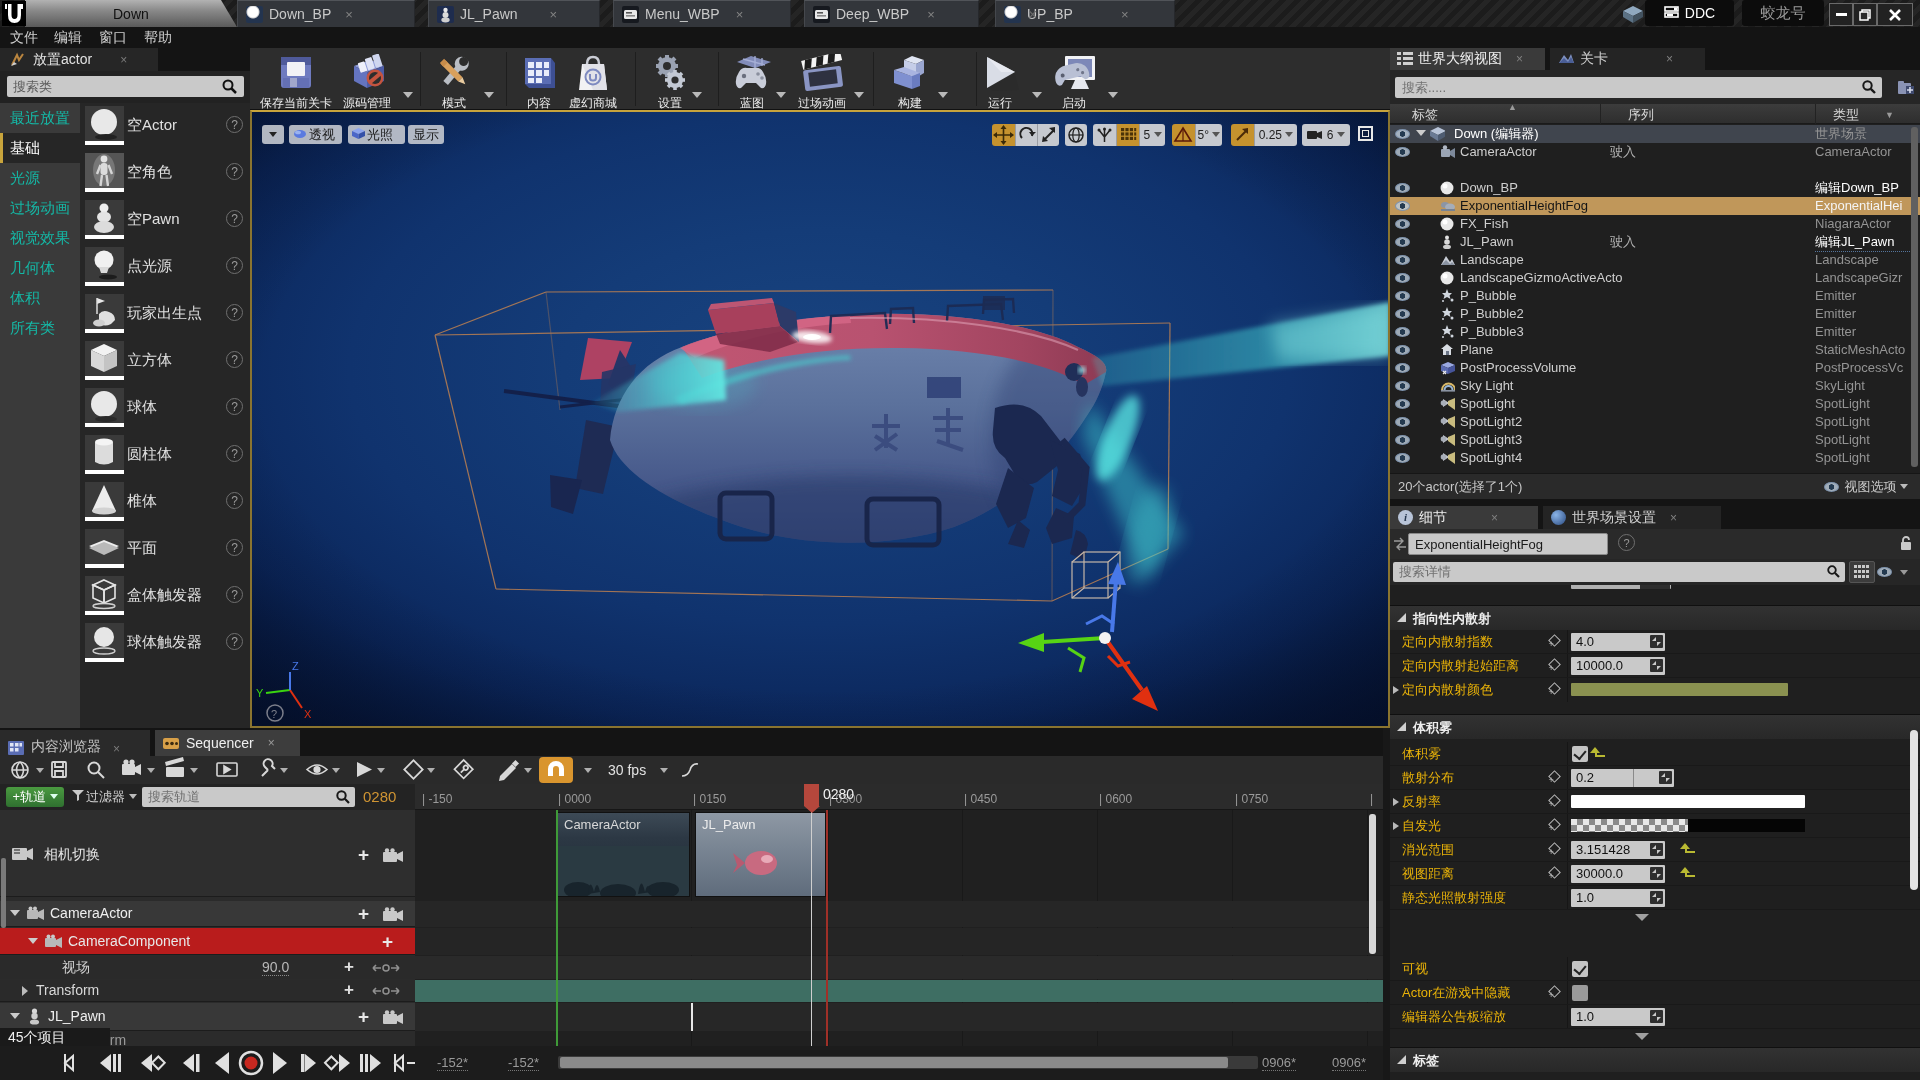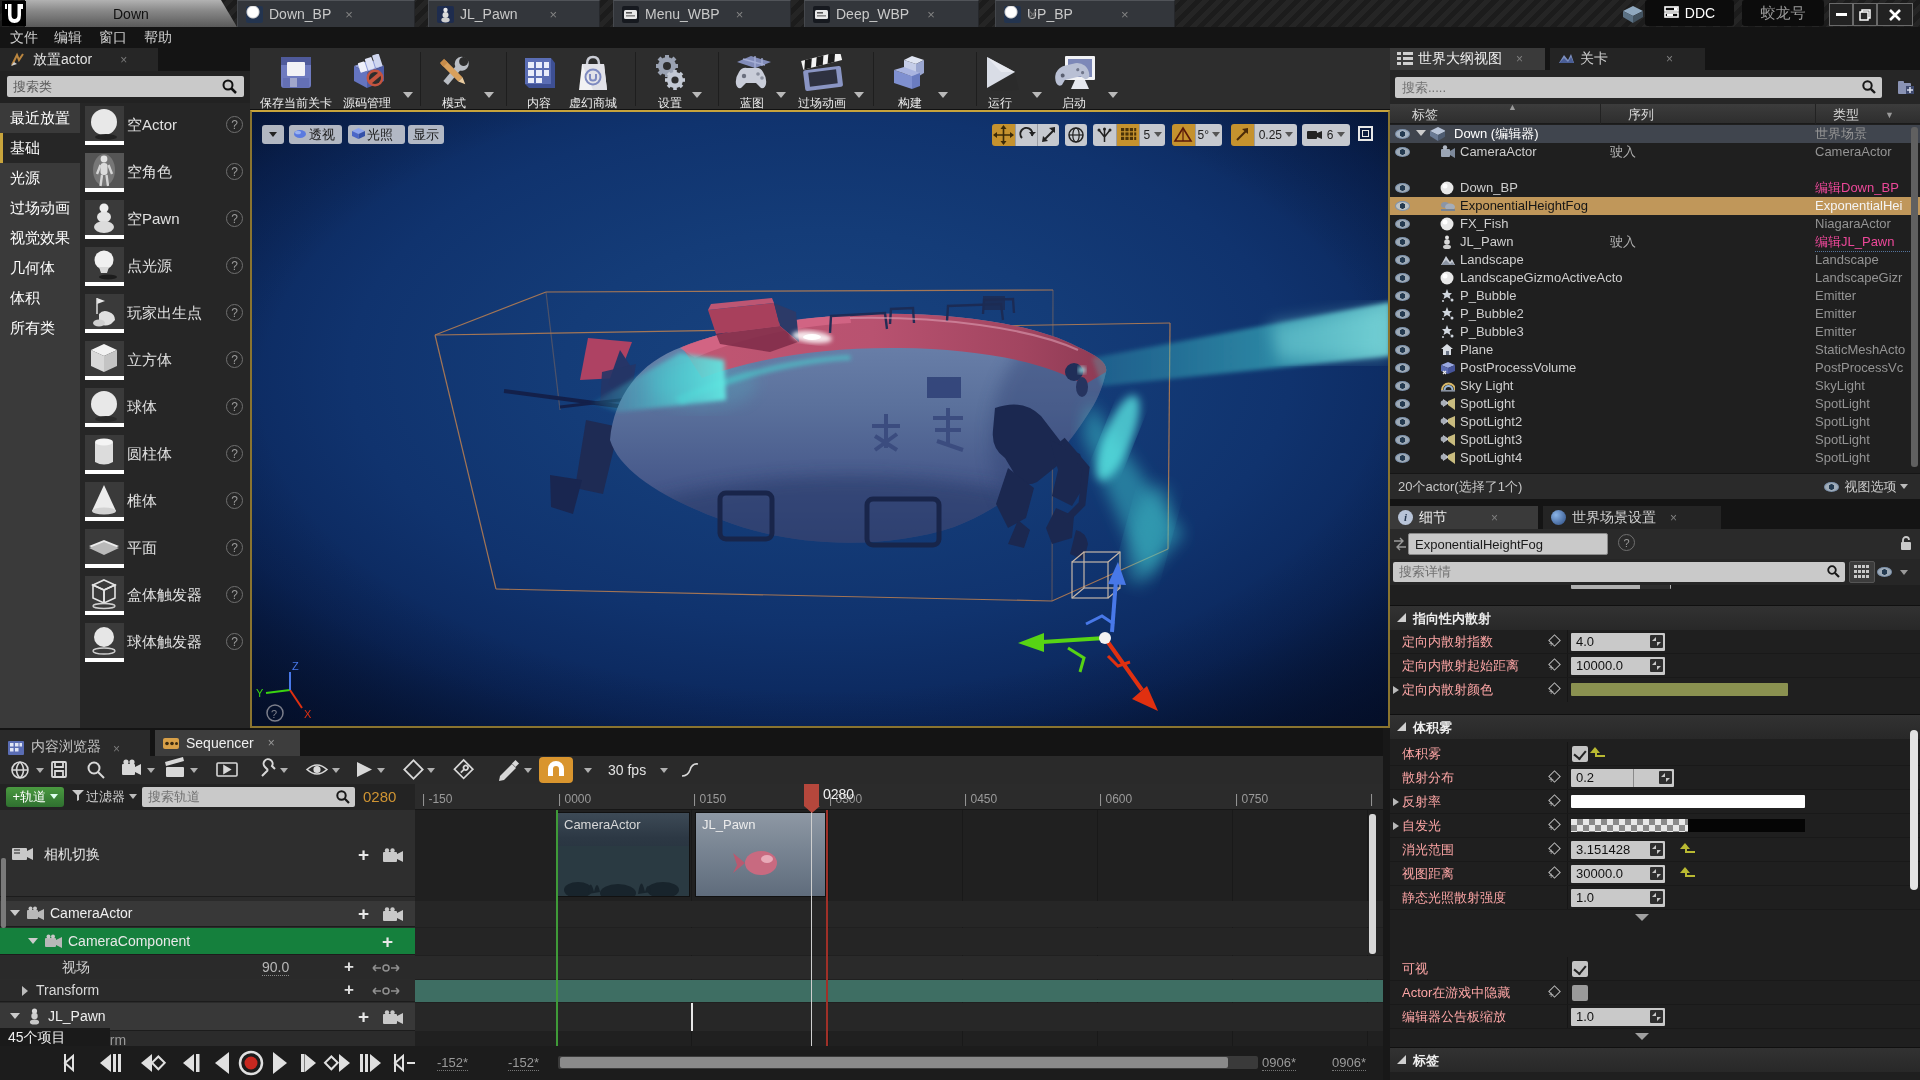--- a/index.html
+++ b/index.html
@@ -16,21 +16,21 @@
 .winbtn{position:absolute;top:3px;height:23px;background:#222;border:1px solid #6a6a6a;display:flex;align-items:center;justify-content:center}
 
 #menubar{position:absolute;left:0;top:27px;width:1920px;height:21px;background:#141414;color:#cfcfcf;font-size:14px}
 #menubar span{position:absolute;top:2px}
 
 #leftpanel{position:absolute;left:0;top:48px;width:250px;height:680px;background:#222}
 #lp-head{position:absolute;left:0;top:0;width:250px;height:23px;background:#141414}
 #lp-tab{position:absolute;left:0;top:0;width:158px;height:23px;background:#262626;color:#e2e2e2;font-size:14px;display:flex;align-items:center}
 #lp-search{position:absolute;left:7px;top:28px;width:237px;height:21px;background:#c9c9c9;border-radius:2px;color:#5a5a5a;font-size:13px;line-height:21px;padding-left:6px}
 #lp-cats{position:absolute;left:0;top:55px;width:80px;height:625px;background:#3a3a3a}
-.lpcat{position:relative;height:30px;line-height:30px;padding-left:10px;color:#ffffff;font-size:15px}
+.lpcat{position:relative;height:30px;line-height:30px;padding-left:10px;color:#14b8a6;font-size:15px}
 .lpcat.sel{background:#262626;color:#fff}
 .lpcat.sel::before{content:"";position:absolute;left:0;top:0;width:3px;height:30px;background:#c8a43c}
 #lp-items{position:absolute;left:80px;top:55px;width:170px;height:625px;background:#262626}
 .lpitem{position:absolute;left:0;width:170px;height:47px}
 .lpitem .thumb{position:absolute;left:5px;top:3px;width:39px;height:39px;background:#3a3a3a}
 .lpitem .thumb::after{content:"";position:absolute;left:0;bottom:0;width:100%;height:4px;background:#fff}
 .lpitem .lbl{position:absolute;left:47px;top:13px;color:#e0e0e0;font-size:15px}
 .lpitem .q{position:absolute;right:7px;top:13px;width:17px;height:17px;border:1.5px solid #6f6f6f;border-radius:50%;color:#9a9a9a;font-size:12px;text-align:center;line-height:17px}
 
 #toolbar{position:absolute;left:250px;top:48px;width:1140px;height:62px;background:#2d2d2d;border-bottom:1px solid #111}
@@ -40,28 +40,28 @@
 
 #viewport{position:absolute;left:250px;top:110px;width:1140px;height:618px;background:#0a1c49}
 
 #rightpanel{position:absolute;left:1390px;top:48px;width:530px;height:1032px;background:#1f1f1f}
 .dnarw{display:inline-block;width:0;height:0;border-left:4px solid transparent;border-right:4px solid transparent;border-top:5px solid #555;vertical-align:2px}
 
 .orow{position:absolute;left:0;width:522px;height:18px;line-height:18px;font-size:13px}
 .orow .nm{position:absolute;left:70px;top:0}
 .orow .seq{position:absolute;left:220px;top:0;color:#b0b0b0}
 .orow .ty{position:absolute;left:425px;top:0;color:#949494;white-space:nowrap;overflow:hidden;width:97px}
-.orow .lk{color:#ec4899;border-bottom:1px dotted #54749c}
+.orow .lk{color:#ffffff;border-bottom:1px dotted #54749c}
 .oeye{display:inline-block;width:15px;height:10px;border-radius:50%;border:1px solid #7e93ad;background:radial-gradient(circle,#243a50 0 2.5px,rgba(190,205,220,.8) 3px);position:absolute;left:5px;top:4px}
 .oic{position:absolute;left:50px;top:2px;width:15px;height:14px}
 
 .dhead{position:absolute;left:0;width:530px;height:25px;background:linear-gradient(#323232,#282828);border-top:1px solid #101010;color:#ededed;font-weight:bold;font-size:13px;line-height:25px}
 .dhead .tri{display:inline-block;width:0;height:0;border-left:9px solid transparent;border-bottom:9px solid #cfcfcf;margin:0 7px 1px 7px}
 .drow{position:absolute;left:0;width:530px;height:24px;border-bottom:1px solid #191919;line-height:23px}
-.drow .dl{position:absolute;left:12px;top:0;color:#fca5a5}
+.drow .dl{position:absolute;left:12px;top:0;color:#eab308}
 .dcol{position:absolute;left:177px;top:0;width:1px;height:100%;background:#161616}
 .dbox{position:absolute;left:181px;top:3px;height:18px;background:#c9c9c9;border-radius:1px;color:#111;font-size:13px;line-height:18px;padding-left:5px}
 .spin{position:absolute;right:2px;top:2px;width:13px;height:13px;background:#2e2e2e;border-radius:1px}
 .spin::before{content:"";position:absolute;left:2px;top:2px;border-left:4px solid transparent;border-bottom:4px solid #c9c9c9}
 .spin::after{content:"";position:absolute;right:2px;bottom:2px;border-right:4px solid transparent;border-top:4px solid #c9c9c9}
 .key{position:absolute;left:160px;top:6px;width:9px;height:9px;border:1.5px solid #b9b9b9;transform:rotate(45deg)}
 .key::after{content:"+";position:absolute;left:0.5px;top:-3px;font-size:9px;color:#b9b9b9;transform:rotate(-45deg)}
 .dchk{position:absolute;left:182px;top:4px;width:16px;height:16px;background:#c4c4c4;border-radius:2px}
 .dchk.on::after{content:"";position:absolute;left:4px;top:2px;width:6px;height:9px;border-right:2.5px solid #222;border-bottom:2.5px solid #222;transform:rotate(40deg)}
 .rev{position:absolute;top:7px;width:10px;height:8px;border-left:2px solid #b9b932;border-bottom:2px solid #b9b932}
@@ -1134,21 +1134,21 @@
           </svg>
       <span class="abs" style="left:50px;top:4px;color:#efefef;font-size:14px">CameraActor</span>
       <span class="abs" style="left:358px;top:2px;color:#e8e8e8;font-size:19px;font-weight:bold">+</span>
       <svg width="22" height="16" style="position:absolute;left:383px;top:6px">
             <rect x="0" y="4" width="14" height="10" rx="1" fill="#c9c9c9"></rect>
             <circle cx="4" cy="2.5" r="2.2" fill="#c9c9c9"></circle>
             <circle cx="9.5" cy="2.5" r="2.2" fill="#c9c9c9"></circle>
             <polygon points="14,6 20,3 20,14 14,11" fill="#c9c9c9"></polygon>
           </svg>
     </div>
-    <div class="abs" style="left:0;top:118px;width:415px;height:27px;background:#15803d;border-bottom:1px solid #1c1c1c">
+    <div class="abs" style="left:0;top:118px;width:415px;height:27px;background:#b91c1c;border-bottom:1px solid #1c1c1c">
       <span class="abs" style="left:28px;top:10px;width:0;height:0;border-left:5px solid transparent;border-right:5px solid transparent;border-top:6px solid #ccc"></span>
       <svg width="19" height="16" style="position:absolute;left:44px;top:6px">
             <rect x="1" y="4" width="11" height="9" rx="1" fill="#b8b8b8"></rect>
             <polygon points="12,6 18,3 18,14 12,11" fill="#b8b8b8"></polygon>
             <circle cx="4.5" cy="2.5" r="2" fill="#c8c8c8"></circle>
             <circle cx="9" cy="2.5" r="2" fill="#c8c8c8"></circle>
           </svg>
       <span class="abs" style="left:68px;top:5px;color:#e8e8e8;font-size:14px">CameraComponent</span>
       <span class="abs" style="left:382px;top:3px;color:#e8e8e8;font-size:19px;font-weight:bold">+</span>
     </div>

